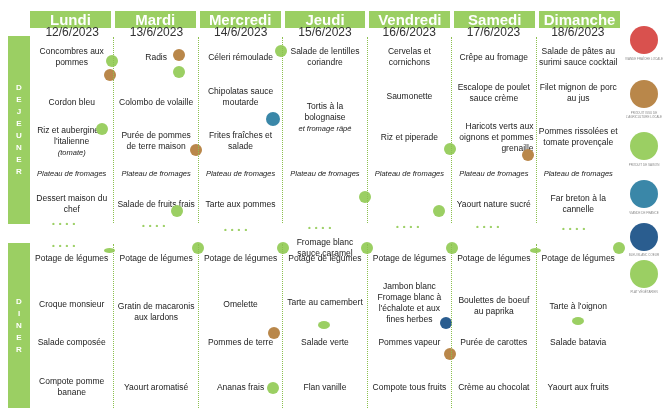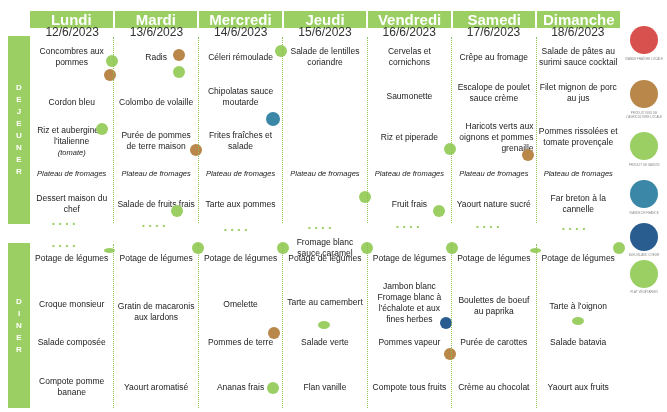--- a/index.html
+++ b/index.html
@@ -1,21 +1,21 @@
 <!DOCTYPE html>
 <html><head>
 <meta charset="utf-8">
 <style>
   html, body { margin:0; padding:0; }
   body { width:667px; height:412px; background:#ffffff; position:relative; overflow:hidden;
          font-family:"Liberation Sans", sans-serif; color:#222; }
   .abs { position:absolute; }
   .header { left:30px; top:11px; width:590px; height:17px; background:#9bcf63; display:flex; }
   .day { flex:1; color:#fff; font-weight:bold; font-size:15px; text-align:center; line-height:17px;
-         border-left:2px solid #ffffff; box-sizing:border-box; }
+         border-left:4px solid #ffffff; box-sizing:border-box; }
   .day:first-child { border-left:none; }
   .dates { left:30px; top:27px; width:590px; height:10px; display:flex; }
   .date { flex:1; font-size:12px; text-align:center; line-height:10px; color:#333; }
   .side { left:8px; width:22px; background:#9bcf63; color:#fff; font-weight:bold; font-size:8px;
           display:flex; flex-direction:column; align-items:center; justify-content:center; }
   .side span { line-height:12px; }
   .grid { left:30px; width:590px; display:flex; }
   .col { flex:1; border-left:1px dotted #8cc04f; box-sizing:border-box; position:relative; }
   .col:first-child { border-left:none; }
   .cell { position:absolute; left:0; right:0; display:flex; align-items:center; justify-content:center;
@@ -101,30 +101,33 @@
     <div class="cell" style="top:2px;height:36px;">Céleri rémoulade</div>
     <div class="cell" style="top:40px;height:40px;">Chipolatas sauce moutarde</div>
     <div class="cell" style="top:84px;height:40px;">Frites fraîches et salade</div>
     <div class="cell it" style="top:128px;height:16px;">Plateau de fromages</div>
     <div class="cell" style="top:150px;height:34px;">Tarte aux pommes</div>
     <div class="dot-green" style="left:76px;top:8px;"></div>
     <div class="dot-blue" style="left:67px;top:75px;"></div>
   </div>
   <div class="col">
     <div class="cell" style="top:2px;height:36px;">Salade de lentilles coriandre</div>
+    <div class="cell" style="top:56px;height:48px;flex-direction:column;">
+      <span>Tortis à la bolognaise</span>
+      <span class="it-sub">et fromage râpé</span>
+    </div>
     <div class="cell it" style="top:128px;height:16px;">Plateau de fromages</div>
     <div class="cell" style="top:150px;height:34px;margin-top:44px;">Fromage blanc sauce caramel</div>
     <div class="dot-green" style="left:76px;top:154px;"></div>
   </div>
   <div class="col">
     <div class="cell" style="top:2px;height:36px;">Cervelas et cornichons</div>
     <div class="cell" style="top:44px;height:30px;">Saumonette</div>
     <div class="cell" style="top:88px;height:24px;">Riz et piperade</div>
     <div class="cell it" style="top:128px;height:16px;">Plateau de fromages</div>
-    <div class="cell" style="top:150px;height:34px;">Fruit frais</div>
     <div class="dot-green" style="left:76px;top:106px;"></div>
     <div class="dot-green" style="left:65px;top:168px;"></div>
   </div>
   <div class="col">
     <div class="cell" style="top:2px;height:36px;">Crêpe au fromage</div>
     <div class="cell" style="top:40px;height:32px;">Escalope de poulet sauce crème</div>
     <div class="cell" style="top:80px;height:40px;text-align:right;">Haricots verts aux oignons et pommes grenaille</div>
     <div class="cell it" style="top:128px;height:16px;">Plateau de fromages</div>
     <div class="cell" style="top:150px;height:34px;">Yaourt nature sucré</div>
     <div class="dot-brown" style="left:70px;top:112px;"></div>

